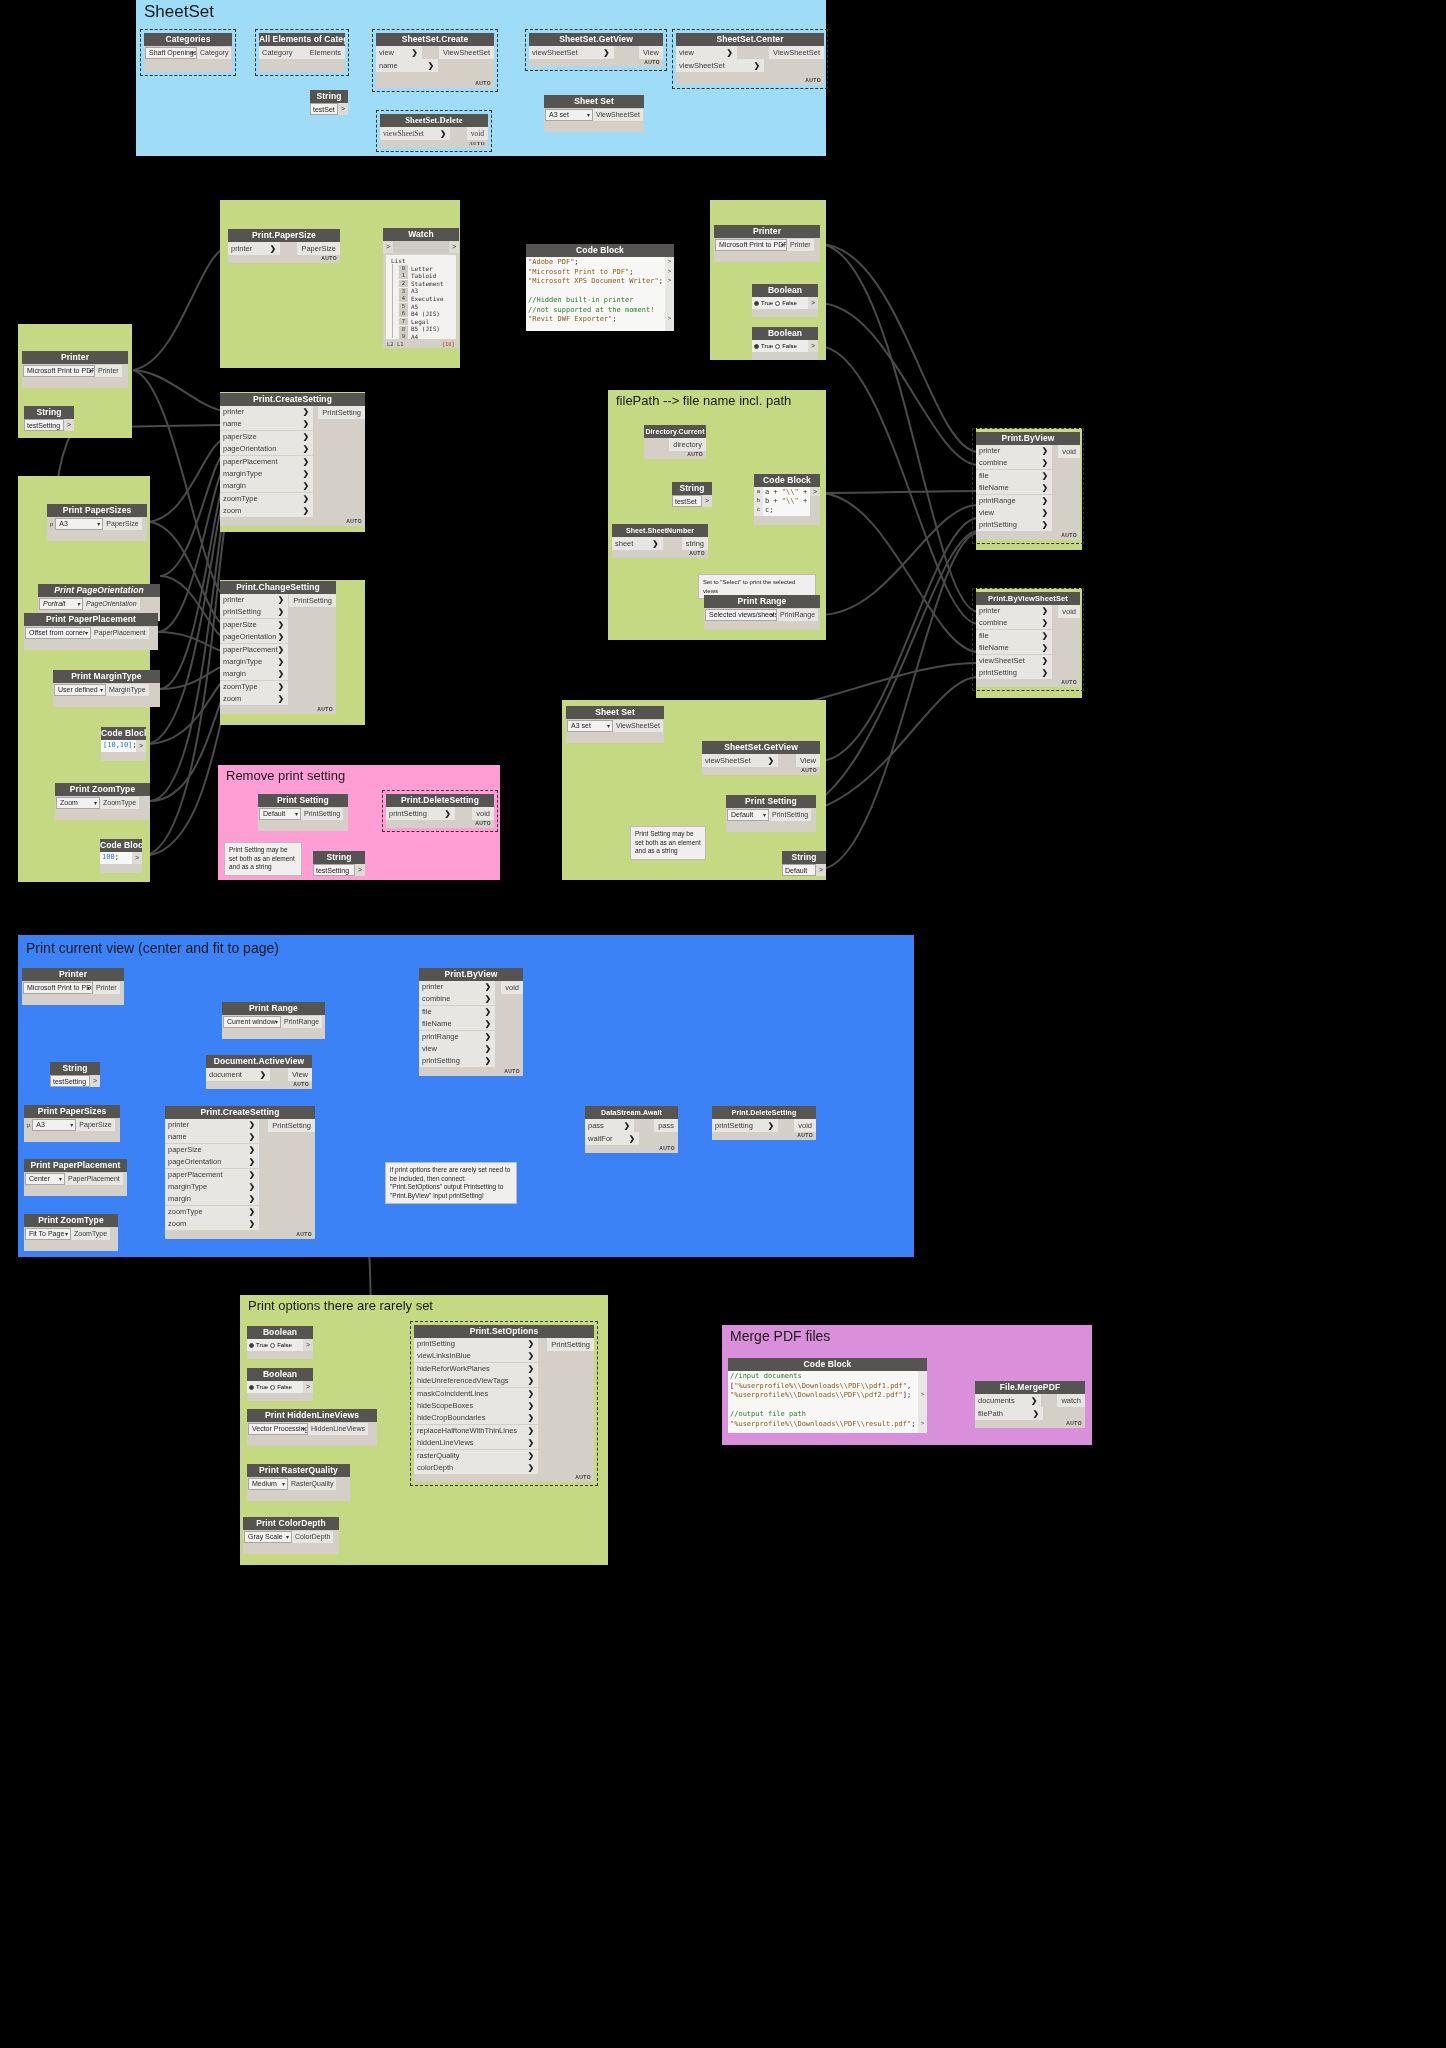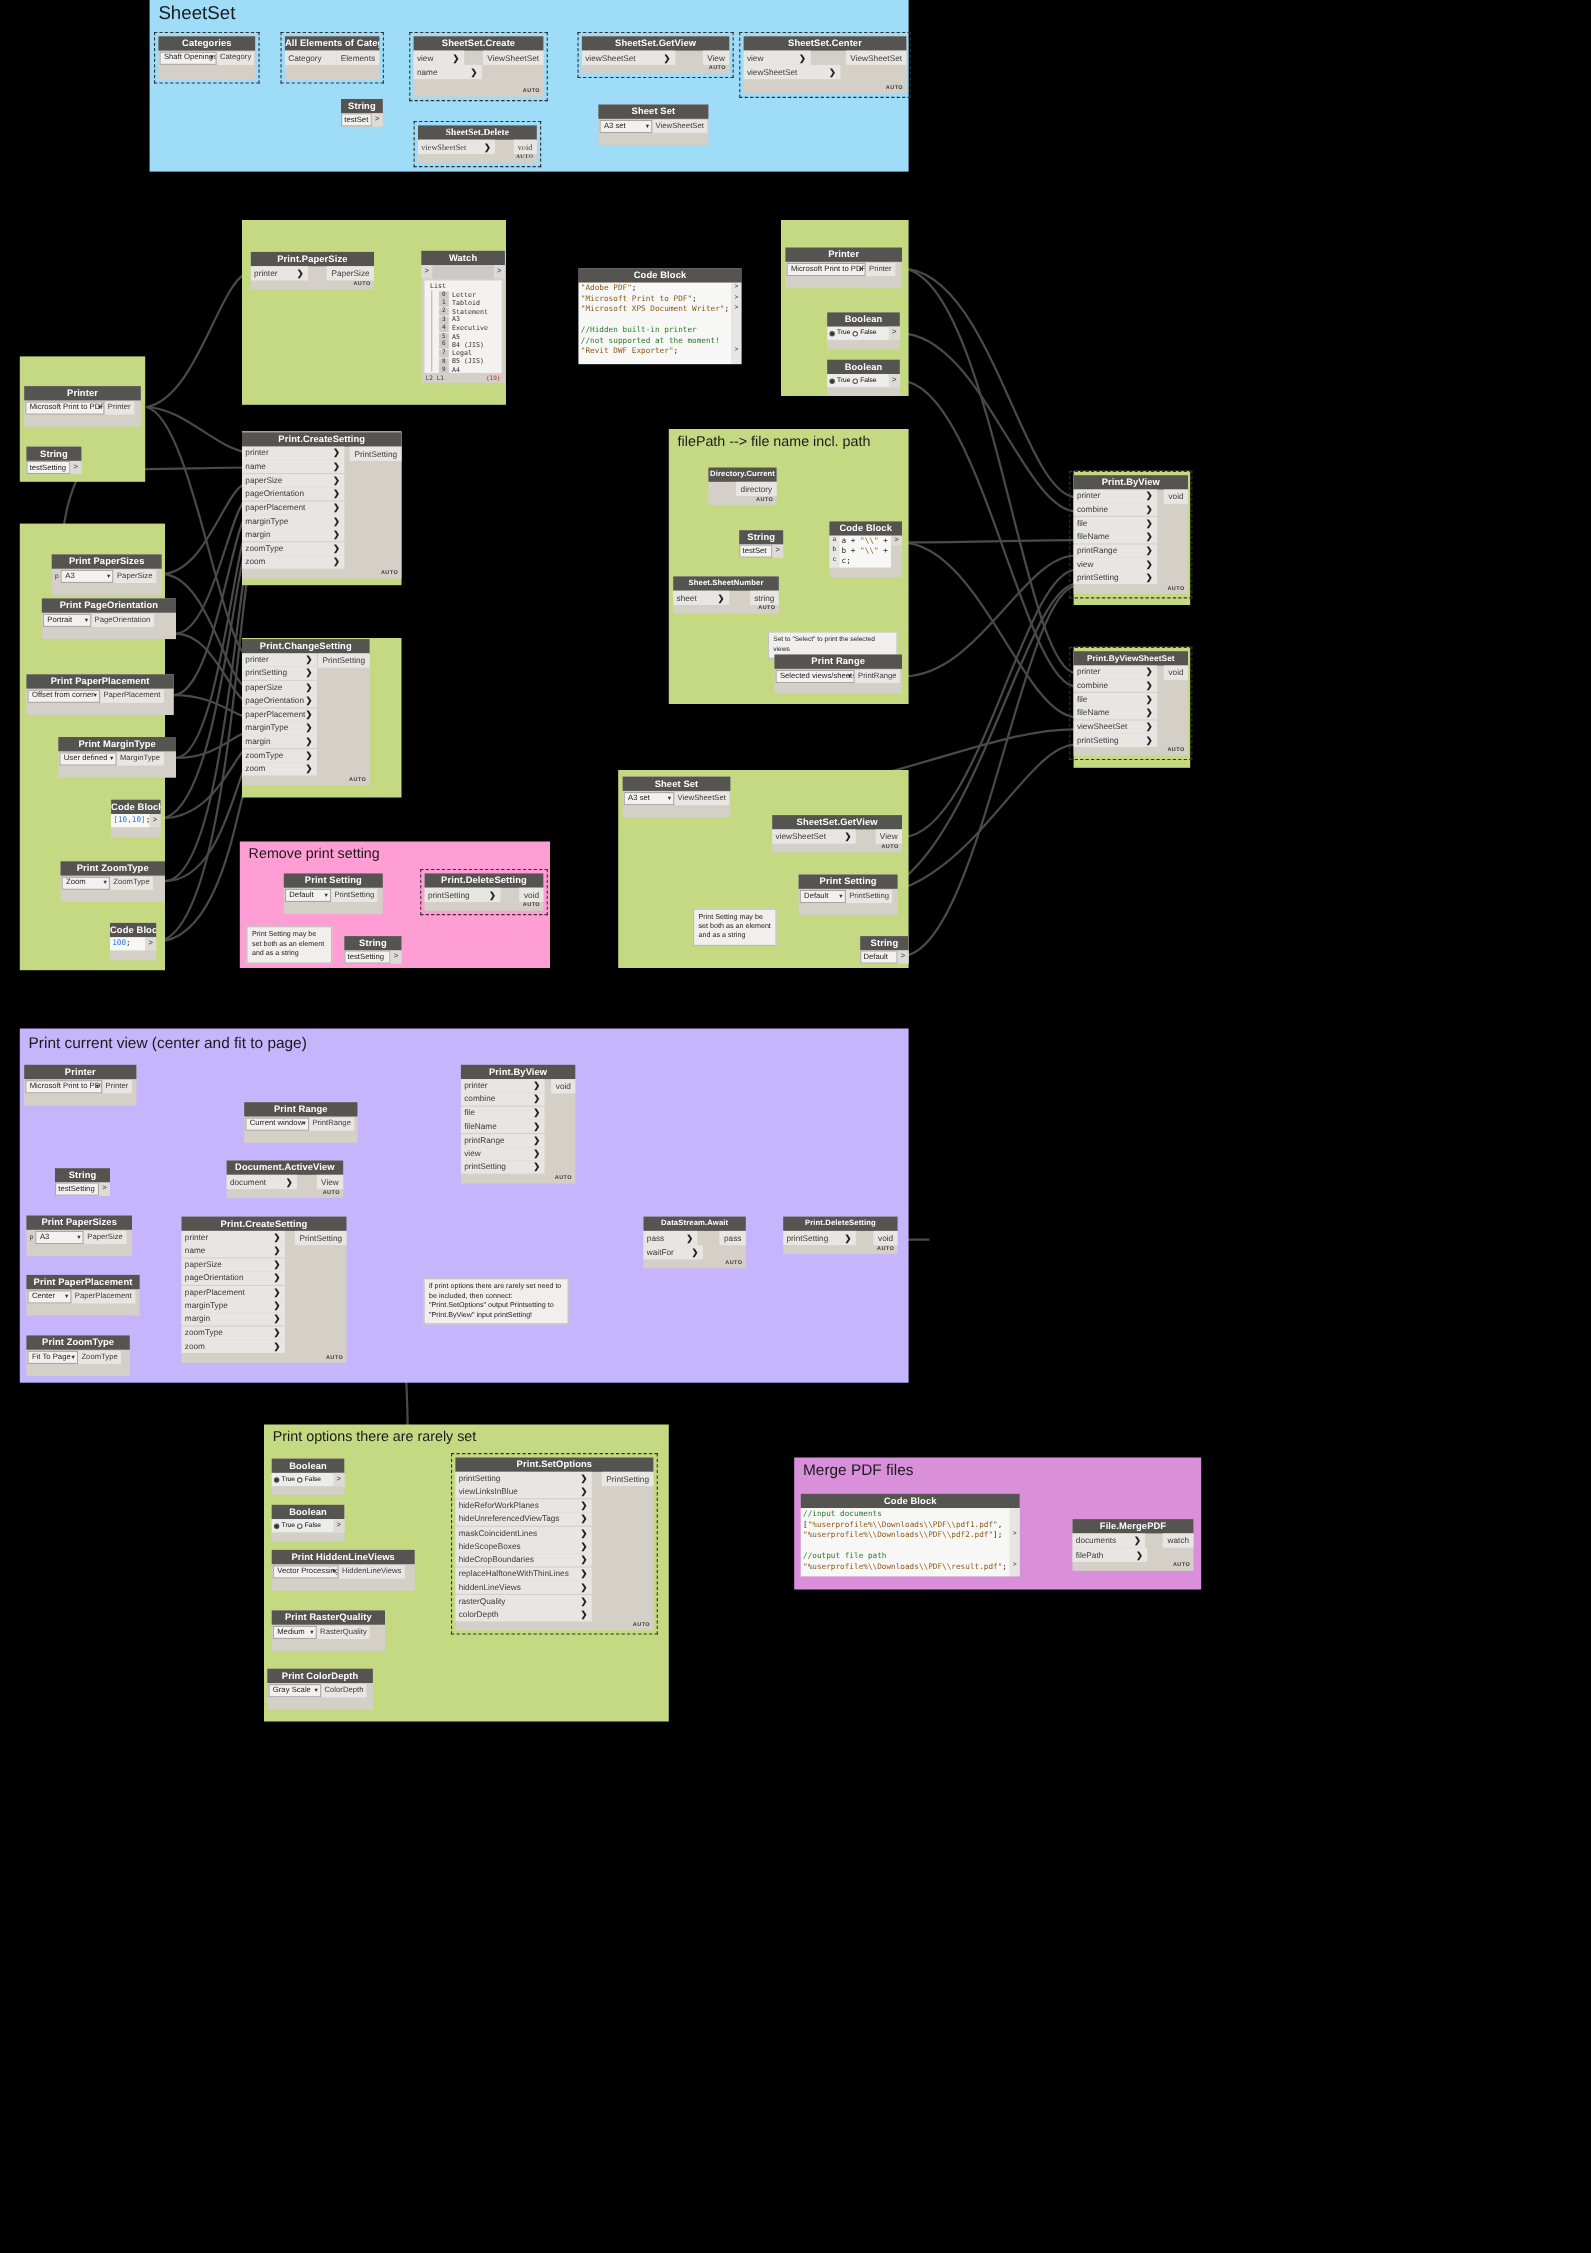--- a/index.html
+++ b/index.html
@@ -230,21 +230,21 @@
 <div class="group" style="left:218px; top:765px; width:282px; height:115px; background:#ff9ed4;">
   <div class="g-title" style="font-size:13px; top:3px;">Remove print setting</div>
 </div>
 
 <div class="group" style="left:562px; top:700px; width:264px; height:180px; background:#c5d982;"></div>
 
 <div class="group" style="left:976px; top:428px; width:106px; height:122px; background:#c5d982;"></div>
 
 <div class="group" style="left:976px; top:588px; width:106px; height:110px; background:#c5d982;"></div>
 
-<div class="group" style="left:18px; top:935px; width:808px; height:322px; background:#c4b5fd;">
+<div class="group" style="left:18px; top:935px; width:896px; height:322px; background:#3b82f6;">
   <div class="g-title" style="font-size:14px; top:5px;">Print current view (center and fit to page)</div>
 </div>
 
 <div class="group" style="left:240px; top:1295px; width:368px; height:270px; background:#c5d982;">
   <div class="g-title" style="font-size:13px; top:3px;">Print options there are rarely set</div>
 </div>
 
 <div class="group" style="left:722px; top:1325px; width:370px; height:120px; background:#d98fd9;">
   <div class="g-title" style="font-size:14px; top:3px;">Merge PDF files</div>
 </div>
@@ -592,21 +592,21 @@
 <div class="node" style="left:47px; top:504px; width:100px;">
   <div class="hdr">Print PaperSizes</div>
   <div style="display:flex; padding:1px 0 0 1px; align-items:center;">
     <span style="font-size:6px; color:#333; padding:0 2px;">p</span>
     <div class="dd" style="width:48px;">A3</div>
     <div class="outport">PaperSize</div>
     </div>
   <div style="height:11px;"></div>
 </div>
 
-<div class="node" style="left:38px; top:544px; width:122px;">
+<div class="node" style="left:38px; top:584px; width:122px;font-style:italic;">
   <div class="hdr">Print PageOrientation</div>
   <div style="display:flex; padding:1px 0 0 1px;">
     <div class="dd" style="width:44px;">Portrait</div>
     <div class="outport">PageOrientation</div>
     </div>
   <div style="height:11px;"></div>
 </div>
 
 <div class="node" style="left:24px; top:613px; width:134px;">
   <div class="hdr">Print PaperPlacement</div>

